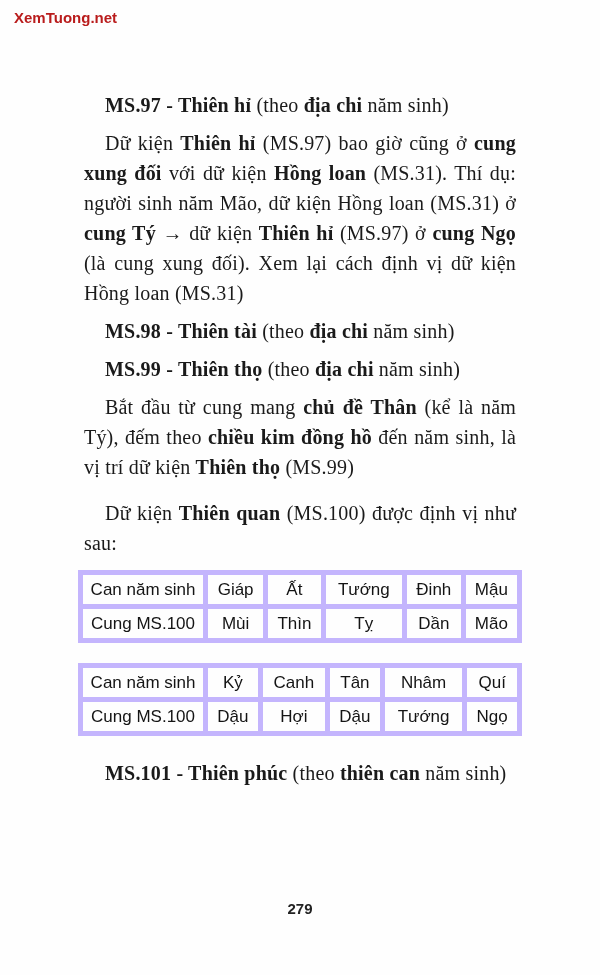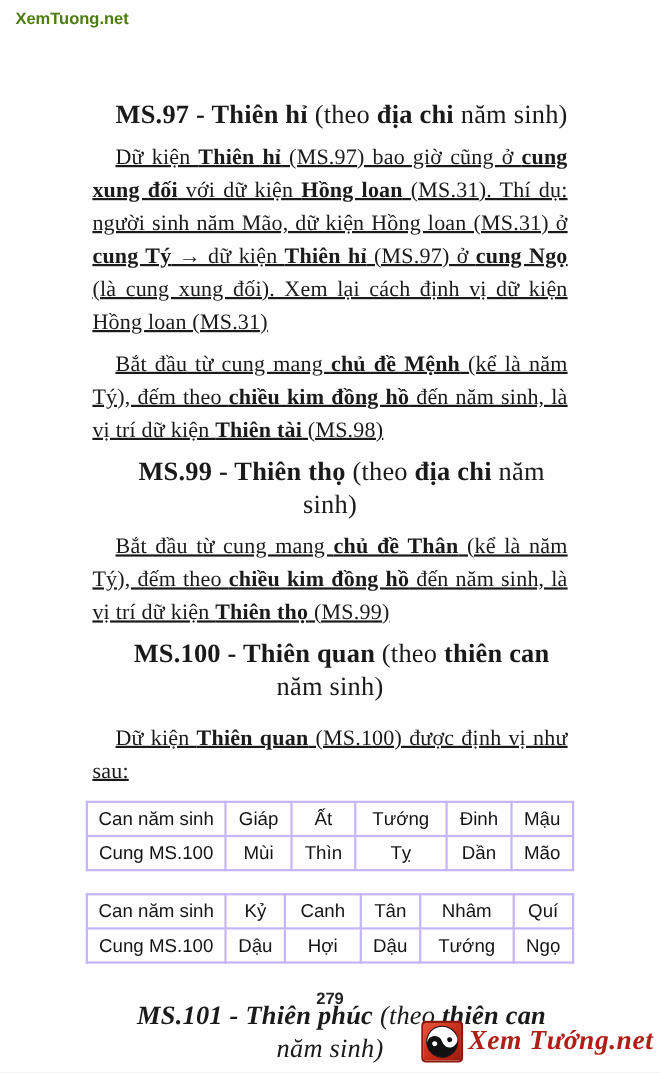--- a/index.html
+++ b/index.html
@@ -4,44 +4,44 @@
 <style>
   html,body{margin:0;padding:0;background:#e9e9e9;}
   .page{
     position:relative;width:600px;height:975px;background:#fefefe;
     margin:0 auto;overflow:hidden;
     font-family:"Liberation Serif","DejaVu Serif",serif;color:#1a1a1a;
   }
   .site-link{
     position:absolute;top:9px;left:14px;
     font-family:"Liberation Sans","DejaVu Sans",sans-serif;
-    font-weight:bold;font-size:15px;color:#4d7c0f;cursor:pointer;
+    font-weight:bold;font-size:15px;color:#b91c1c;cursor:pointer;
   }
   .content{position:absolute;left:84px;top:82px;width:432px;}
   .h{
-    font-size:24px;line-height:30px;margin:8px 0 0 0;
-    text-indent:21px;letter-spacing:.2px;text-align:center;
+    font-size:20px;line-height:30px;margin:8px 0 0 0;
+    text-indent:21px;letter-spacing:.2px;
   }
   .p{
     font-size:20px;line-height:30px;margin:8px 0 0 0;
-    text-align:justify;text-indent:21px;letter-spacing:.2px;text-decoration:underline;
+    text-align:justify;text-indent:21px;letter-spacing:.2px;
   }
   .p b, .h b{font-weight:bold;}
   .tblwrap{margin:12px 0 0 -6px;width:444px;}
   .tblwrap.second{margin-top:20px;}
   table.tbl{
     border-collapse:collapse;width:444px;
     font-family:"Liberation Sans","DejaVu Sans",sans-serif;
     font-size:17px;color:#141414;
   }
   table.tbl td{
-    border:2px solid #c4b5fd;text-align:center;height:29px;padding:0 2px;
+    border:5px solid #c4b5fd;text-align:center;height:29px;padding:0 2px;
   }
   table.tbl td:first-child{width:28.5%;}
-  .h.ms101{margin-top:33px;font-style:italic;}
+  .h.ms101{margin-top:22px;}
   .intro{margin-top:16px;}
   .page-number{
     position:absolute;left:0;right:0;bottom:58px;text-align:center;
     font-family:"Liberation Sans","DejaVu Sans",sans-serif;
     font-weight:bold;font-size:15px;color:#222;
   }
   .footer-logo{
     position:absolute;right:6px;bottom:8px;height:40px;
     display:flex;align-items:center;gap:5px;cursor:pointer;
   }
@@ -62,26 +62,25 @@
 
 <div class="page">
 
   <div class="site-link">XemTuong.net</div>
 
   <div class="content">
 
     <p class="h"><b>MS.97 - Thiên hỉ </b>(theo <b>địa chi</b> năm sinh)</p>
     <p class="p">Dữ kiện <b>Thiên hỉ</b> (MS.97) bao giờ cũng ở <b>cung xung đối</b> với dữ kiện <b>Hồng loan</b> (MS.31). Thí dụ: người sinh năm Mão, dữ kiện Hồng loan (MS.31) ở <b>cung Tý</b> → dữ kiện <b>Thiên hỉ</b> (MS.97) ở <b>cung Ngọ</b> (là cung xung đối). Xem lại cách định vị dữ kiện Hồng loan (MS.31)</p>
 
-    <p class="p">Bắt đầu từ cung mang <b>chủ đề Mệnh</b> (kể là năm Tý), đếm theo <b>chiều kim đồng hồ</b> đến năm sinh, là vị trí dữ kiện <b>Thiên tài</b> (MS.98)</p>
+    <p class="h"><b>MS.98 - Thiên tài </b>(theo <b>địa chi</b> năm sinh)</p>
 
     <p class="h"><b>MS.99 - Thiên thọ </b>(theo <b>địa chi</b> năm sinh)</p>
     <p class="p">Bắt đầu từ cung mang <b>chủ đề Thân</b> (kể là năm Tý), đếm theo <b>chiều kim đồng hồ</b> đến năm sinh, là vị trí dữ kiện <b>Thiên thọ</b> (MS.99)</p>
 
-    <p class="h"><b>MS.100 - Thiên quan </b>(theo <b>thiên can</b> năm sinh)</p>
     <p class="p intro">Dữ kiện <b>Thiên quan</b> (MS.100) được định vị như sau:</p>
 
     <div class="tblwrap">
       <table class="tbl">
         <tbody>
             <tr>
               <td>Can năm sinh</td>
               <td>Giáp</td>
               <td>Ất</td>
               <td>Tướng</td>
@@ -122,29 +121,14 @@
           </tbody>
       </table>
     </div>
 
     <p class="h ms101"><b>MS.101 - Thiên phúc </b>(theo <b>thiên can</b> năm sinh)</p>
 
   </div>
 
   <div class="page-number">279</div>
 
-  <div class="footer-logo">
-    <span class="yy-box">
-      <svg width="30" height="30" viewBox="-16 -16 32 32" aria-hidden="true">
-        <g transform="rotate(75)">
-          <circle r="15" fill="#ffffff" stroke="#111111" stroke-width="1"></circle>
-          <path d="M 0 -15 A 15 15 0 0 1 0 15 L 0 -15 Z" fill="#111111"></path>
-          <circle cx="0" cy="7.5" r="7.5" fill="#111111"></circle>
-          <circle cx="0" cy="-7.5" r="7.5" fill="#ffffff"></circle>
-          <circle cx="0" cy="7.5" r="2.4" fill="#ffffff"></circle>
-          <circle cx="0" cy="-7.5" r="2.4" fill="#111111"></circle>
-        </g>
-      </svg>
-    </span>
-    <span class="brand-script">Xem Tướng.net</span>
-  </div>
 
 </div>
 
 </body></html>

